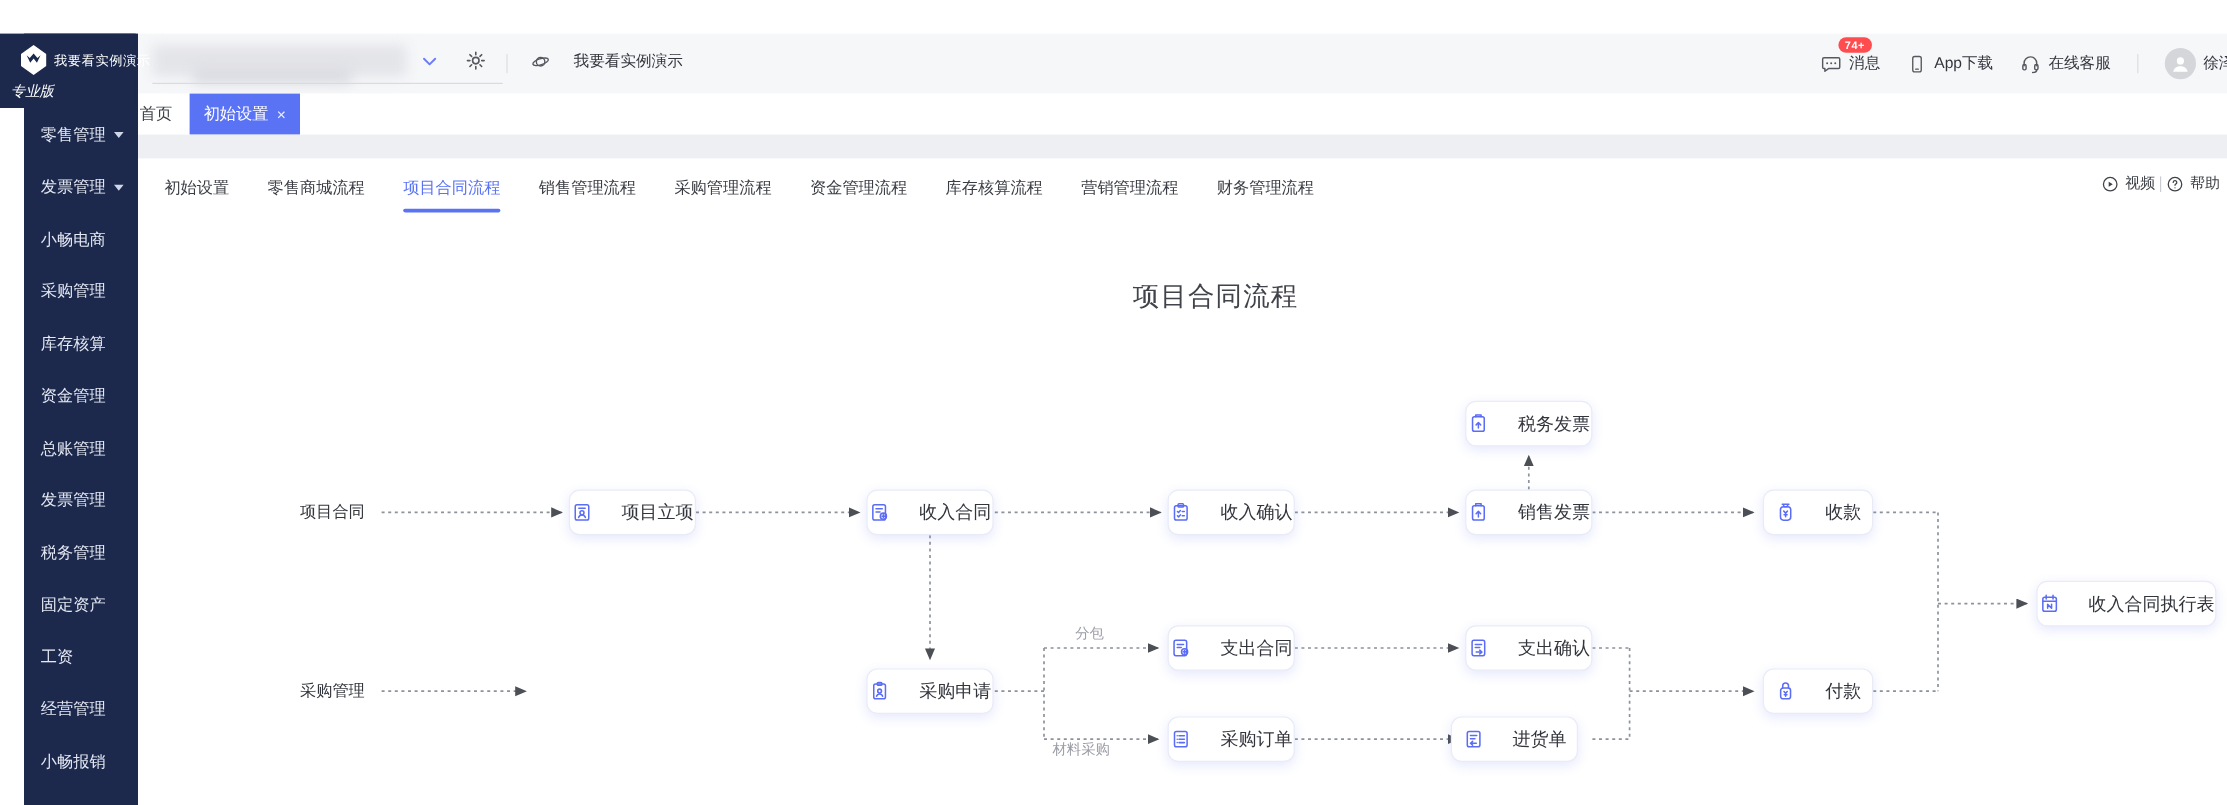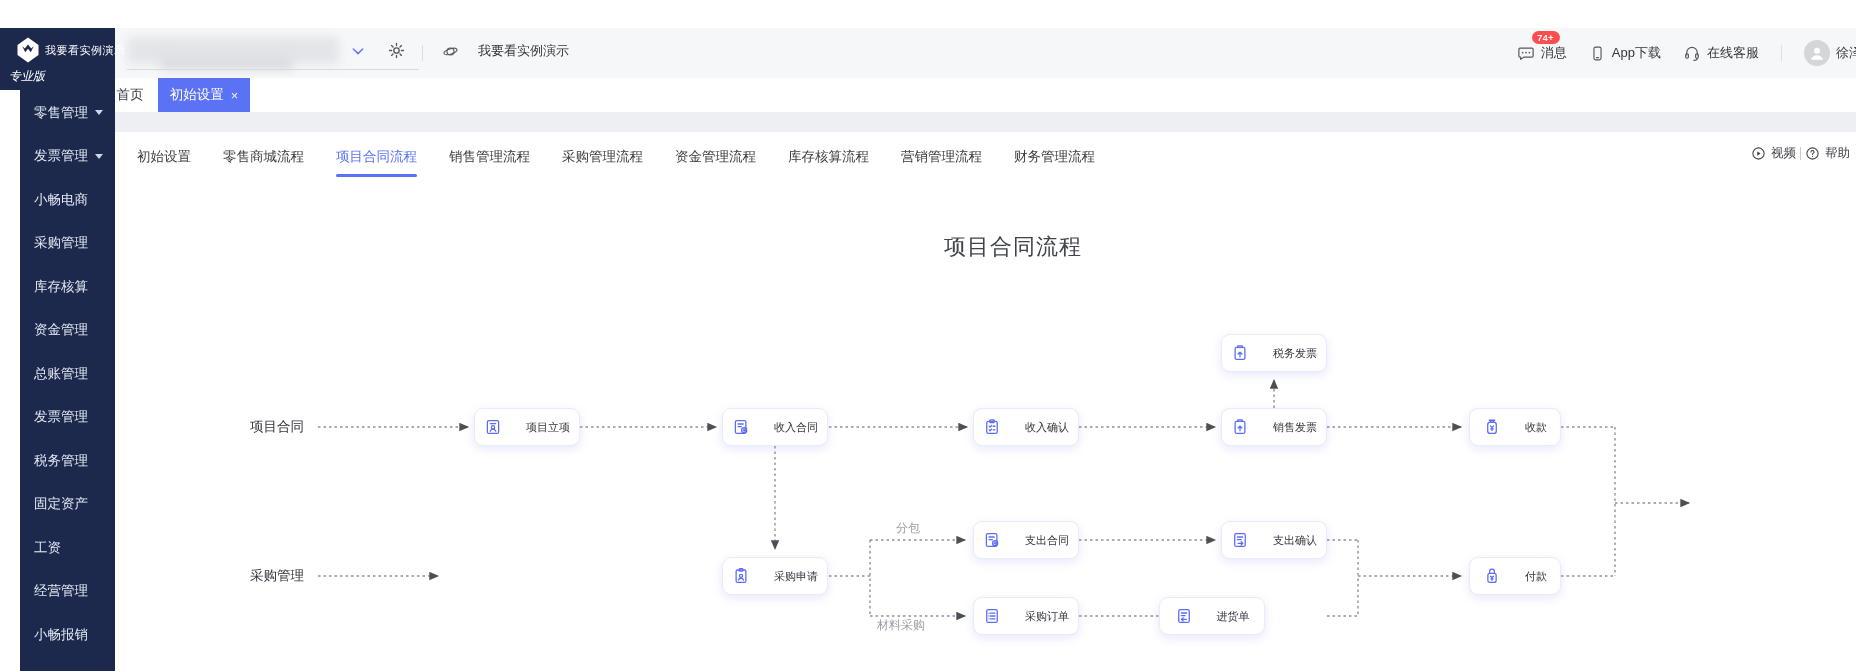--- a/index.html
+++ b/index.html
@@ -61,21 +61,21 @@
   .pdiv{width:1px;height:13px;background:#c9ccd2;}
 
   
   #diagram{position:absolute;left:0;top:0;right:0;bottom:0;}
   #diagram-title{position:absolute;left:905px;top:115px;transform:translate(-50%,-50%);
                  font-size:22px;font-weight:500;color:#40434a;letter-spacing:1px;white-space:nowrap;}
   #edges{position:absolute;left:0;top:0;}
   .edge{stroke:var(--edge);stroke-width:1.4;fill:none;stroke-dasharray:2.5 3;}
   .node{position:absolute;transform:translate(-50%,-50%);display:flex;align-items:center;justify-content:center;gap:24px;
         height:38px;background:#fff;border:1px solid #e9ebf7;border-radius:9px;
-        box-shadow:0 3px 10px rgba(93,110,245,.16);font-size:11px;color:#33353c;white-space:nowrap;cursor:pointer;}
+        box-shadow:0 3px 10px rgba(93,110,245,.16);font-size:15px;color:#33353c;white-space:nowrap;cursor:pointer;}
   .node svg{color:var(--icon);flex:none;}
   .row-label{position:absolute;transform:translate(-50%,-50%);font-size:13.5px;color:#33353c;white-space:nowrap;}
   .branch-label{position:absolute;transform:translate(-50%,-50%);font-size:12px;color:#9a9da6;white-space:nowrap;text-align:center;}
   .hicon{color:#55585e;}
 </style>
 </head>
 <body>
 
 <div id="sidebar">
   <nav id="side-nav">
@@ -316,20 +316,28 @@
         <span>税务发票</span>
       </div>
       <div class="node" style="left:1407px;top:295px;width:92px">
         <svg width="18" height="18" viewBox="0 0 24 24" fill="none" stroke="currentColor" stroke-width="1.7" stroke-linecap="round" stroke-linejoin="round">
             <path d="M8.3 3h7.4M9.5 3l.7 2.6h3.6L14.5 3"></path>
             <rect x="6.3" y="5.6" width="11.4" height="15" rx="3.4"></rect>
             <path d="M9.9 10.5l2.1 2.3 2.1-2.3M12 12.8v4M10.3 14.6h3.4"></path>
           </svg>
         <span>收款</span>
       </div>
+      <div class="node" style="left:1664px;top:371px;width:150px">
+        <svg width="18" height="18" viewBox="0 0 24 24" fill="none" stroke="currentColor" stroke-width="1.7" stroke-linecap="round" stroke-linejoin="round">
+            <rect x="4.5" y="5" width="15" height="15.5" rx="2"></rect>
+            <path d="M8.2 2.8V7M15.8 2.8V7M4.5 9.5h15"></path>
+            <path d="M9.8 17.2v-4.4l4.4 4.4v-4.4"></path>
+          </svg>
+        <span>收入合同执行表</span>
+      </div>
 
       <div class="node" style="left:667px;top:444px;width:106px">
         <svg width="18" height="18" viewBox="0 0 24 24" fill="none" stroke="currentColor" stroke-width="1.7" stroke-linecap="round" stroke-linejoin="round">
             <rect x="5.5" y="4" width="13" height="16.5" rx="2"></rect>
             <rect x="9.5" y="2.3" width="5" height="3.2" rx="1"></rect>
             <circle cx="12" cy="11.8" r="2.1"></circle>
             <path d="M8.6 17.6c.5-1.7 1.8-2.6 3.4-2.6s2.9.9 3.4 2.6"></path>
           </svg>
         <span>采购申请</span>
       </div>
@@ -350,21 +358,21 @@
           </svg>
         <span>支出确认</span>
       </div>
       <div class="node" style="left:918px;top:484px;width:106px">
         <svg width="18" height="18" viewBox="0 0 24 24" fill="none" stroke="currentColor" stroke-width="1.7" stroke-linecap="round">
             <rect x="5" y="3.5" width="14" height="17" rx="2"></rect>
             <path d="M10 8.2h6M10 12h6M10 15.8h6M8 8.2h.01M8 12h.01M8 15.8h.01"></path>
           </svg>
         <span>采购订单</span>
       </div>
-      <div class="node" style="left:1104px;top:484px;width:106px">
+      <div class="node" style="left:1154px;top:484px;width:106px">
         <svg width="18" height="18" viewBox="0 0 24 24" fill="none" stroke="currentColor" stroke-width="1.7" stroke-linecap="round" stroke-linejoin="round">
             <rect x="5" y="3.5" width="14" height="17" rx="2"></rect>
             <path d="M8.5 8h7M8.5 11.5h5"></path>
             <path d="M15 16.5h-6M10.9 14.4l-2.4 2.1 2.4 2.1"></path>
           </svg>
         <span>进货单</span>
       </div>
       <div class="node" style="left:1407px;top:444px;width:92px">
         <svg width="18" height="18" viewBox="0 0 24 24" fill="none" stroke="currentColor" stroke-width="1.7" stroke-linecap="round" stroke-linejoin="round">
             <rect x="6.5" y="8.5" width="11" height="12" rx="2.6"></rect>

